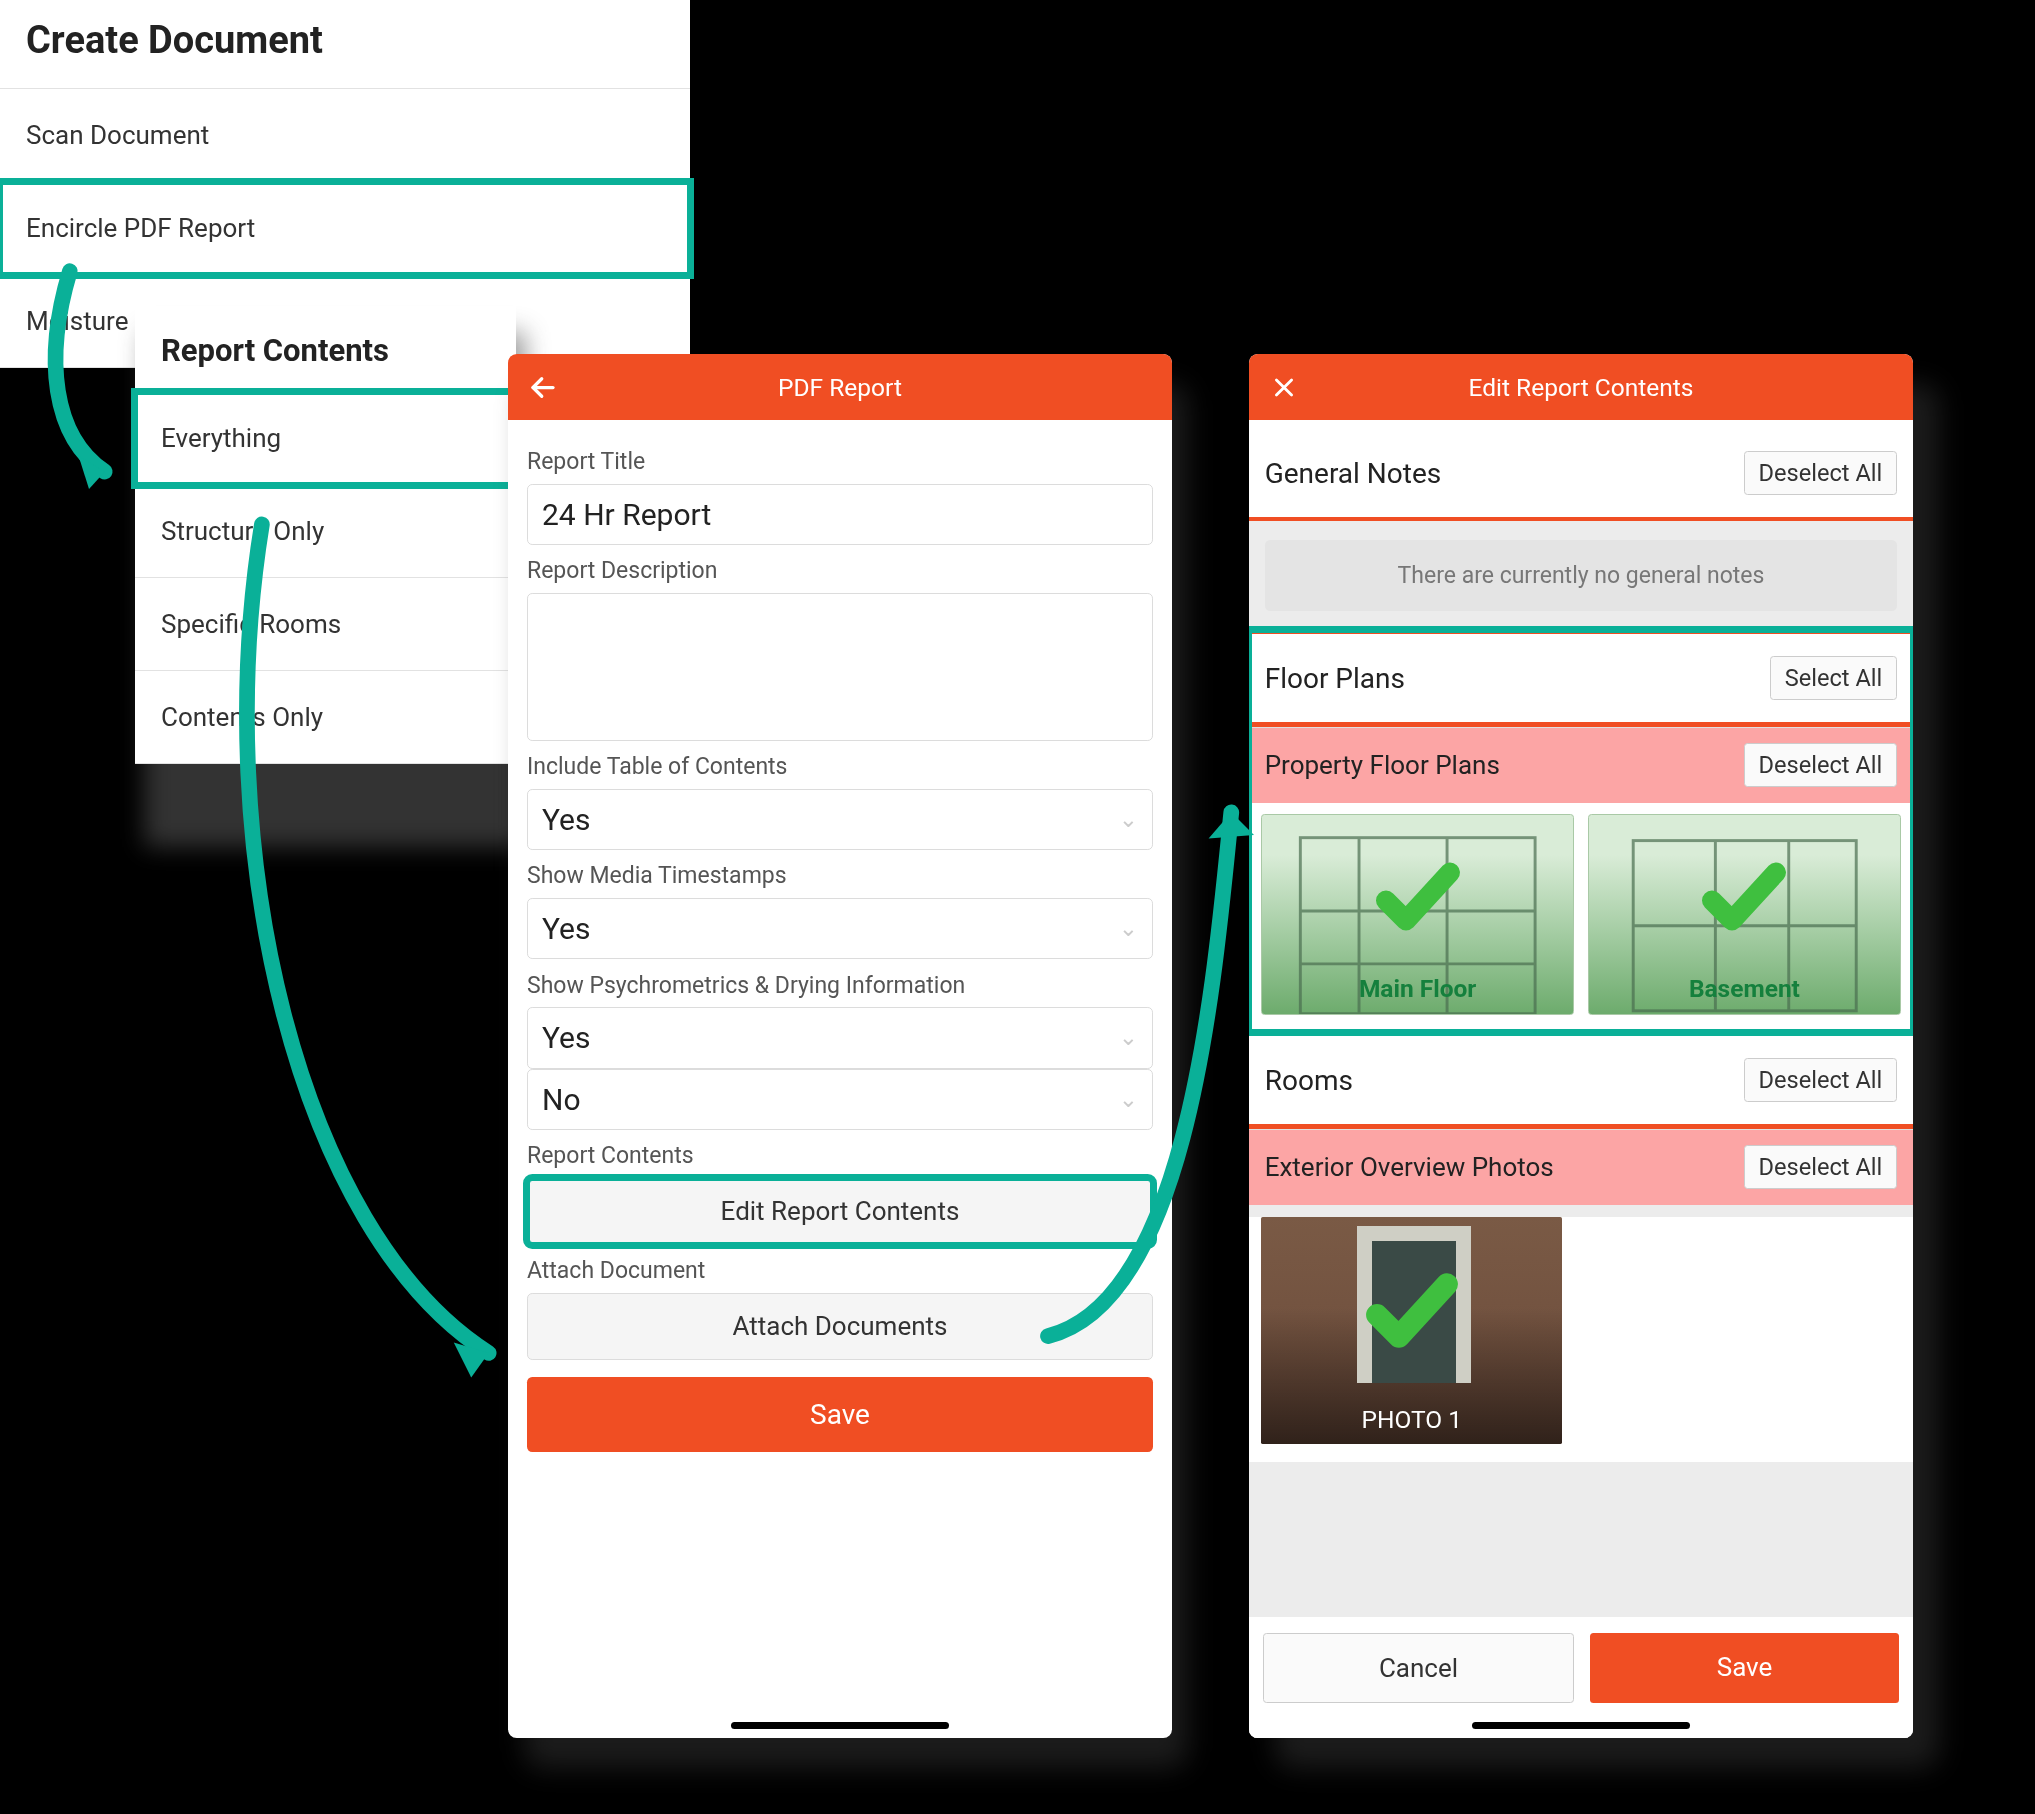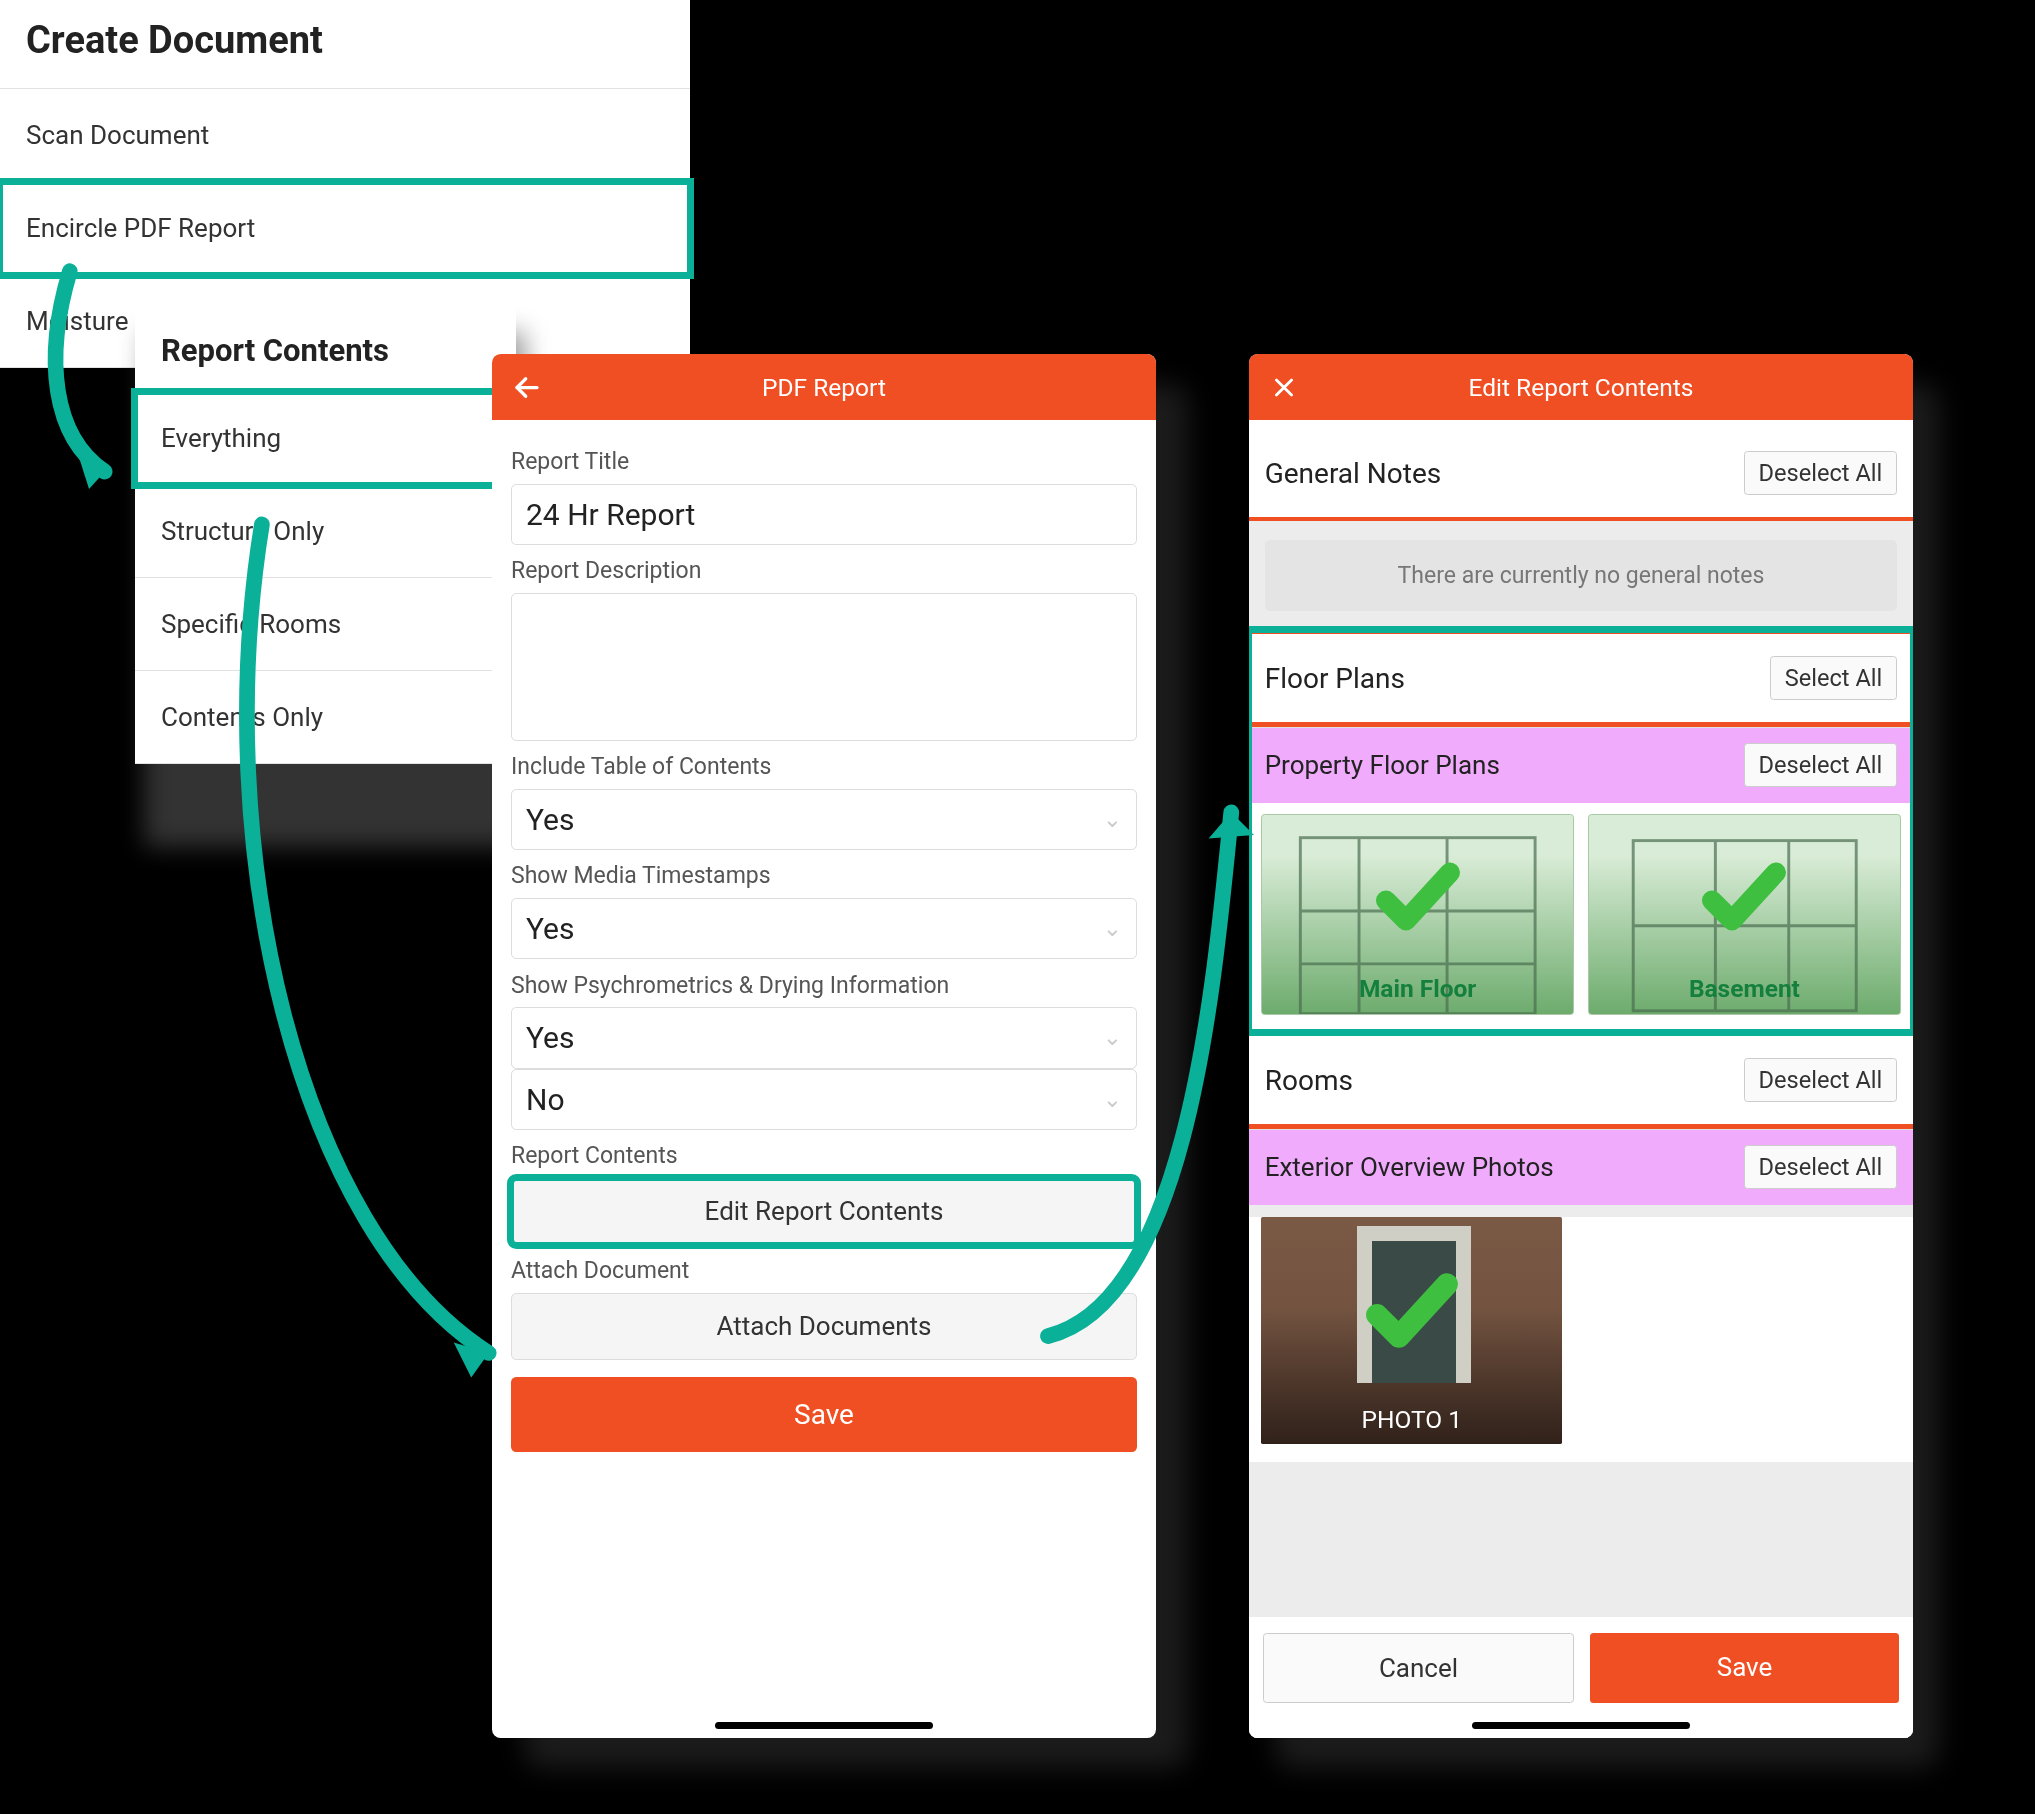--- a/index.html
+++ b/index.html
@@ -89,21 +89,21 @@
   .phone-shadow {
     position: absolute;
     width: 664px;
     height: 1384px;
     background: #333;
     filter: blur(14px);
     opacity: .55;
     border-radius: 17.5px;
     z-index: 4;
   }
-  .phone3 { left: 492px; top: 354px; }
+  .phone3 { left: 508px; top: 354px; }
   .phone3s { left: 524px; top: 384px; }
   .phone4 { left: 1249px; top: 354px; }
   .phone4s { left: 1275px; top: 384px; }
 
   .topbar {
     height: 66px;
     background: #f04e23;
     display: flex;
     align-items: center;
     justify-content: center;
@@ -213,21 +213,21 @@
   .miniact {
     color: #333;
     font-size: 23.6px;
     border: 0.9px solid #ccc;
     border-bottom-width: 1.7px;
     border-radius: 3.5px;
     background: #fafafa;
     padding: 7px 14px;
   }
   .subbar {
-    background: #f0abfc;
+    background: #fca5a5;
     display: flex;
     align-items: center;
     justify-content: space-between;
     padding: 15.7px 15.7px;
     font-size: 26px;
     color: #222;
     border-top: 0.9px solid #e0e0e0;
   }
   .infobox {
     margin: 19px 15.7px;

